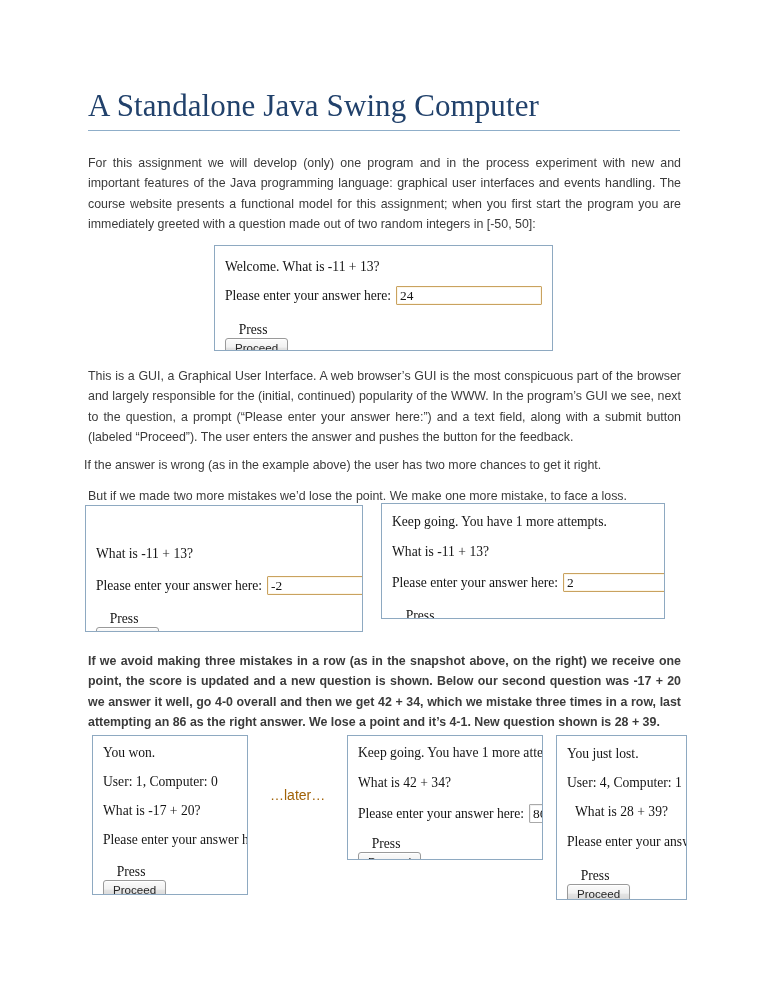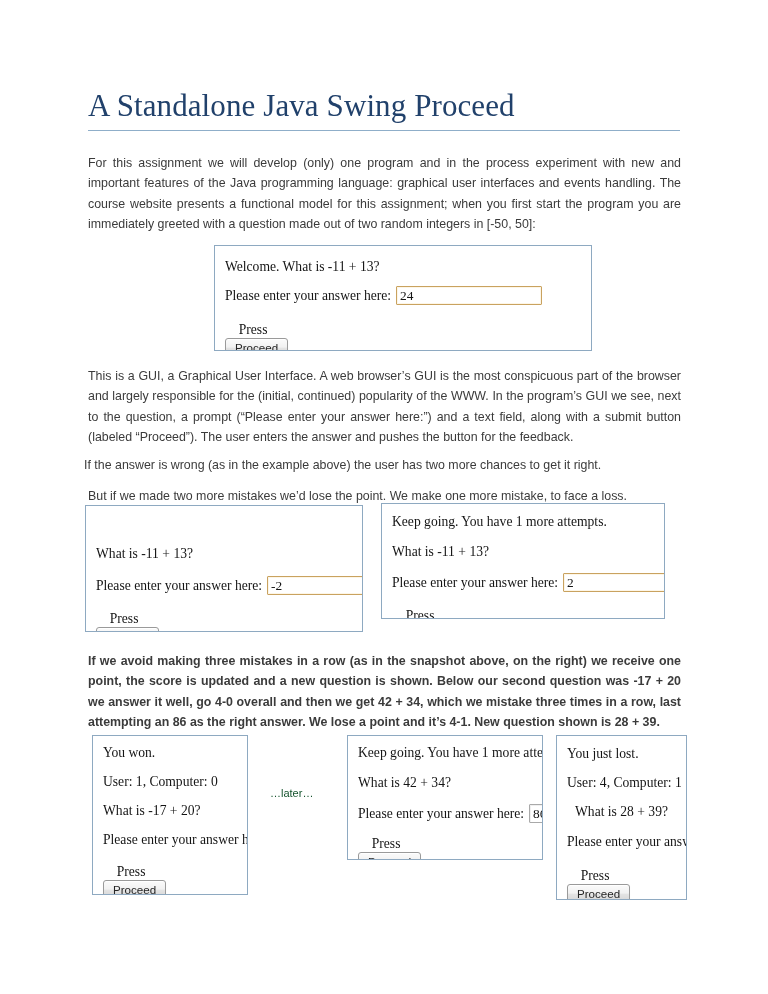--- a/index.html
+++ b/index.html
@@ -104,36 +104,36 @@
     border:1px solid #9a9a9a;
     border-radius:3px;
     background:linear-gradient(to bottom, #fbfbfb 0%, #f1f1f1 45%, #e3e3e3 52%, #d3d3d3 100%);
     box-shadow:0 1px 0 rgba(255,255,255,0.85) inset, 0 1px 1px rgba(0,0,0,0.07);
     line-height:13px;
   }
 
   
   .later-caption {
     position:absolute;
-    font-size:11px;
-    color:#14532d;
+    font-size:14px;
+    color:#a16207;
     white-space:nowrap;
   }
 </style>
 </head>
 <body>
 
 <div class="page">
 
-  <div class="doc-title">A Standalone Java Swing Proceed</div>
+  <div class="doc-title">A Standalone Java Swing Computer</div>
   <div class="title-rule"></div>
 
   <div class="para p1">For this assignment we will develop (only) one program and in the process experiment with new and important features of the Java programming language: graphical user interfaces and events handling. The course website presents a functional model for this assignment; when you first start the program you are immediately greeted with a question made out of two random integers in [-50, 50]:</div>
 
-  <div class="gui-box" style="left:214px; top:245px; width:378px; height:106px;">
+  <div class="gui-box" style="left:214px; top:245px; width:339px; height:106px;">
     <div class="gui-line" style="left:10px; top:13px;">Welcome. What is -11 + 13?</div>
     <div class="gui-row" style="left:10px; top:40px;">
       <span class="prompt-label">Please enter your answer here:</span>
       <span class="answer-field" style="width:146px;">24</span>
     </div>
     <div class="press-row" style="left:10px; top:76px;">
       <span class="press-word">Press</span>
       <span class="proceed-btn">Proceed</span>
     </div>
   </div>

